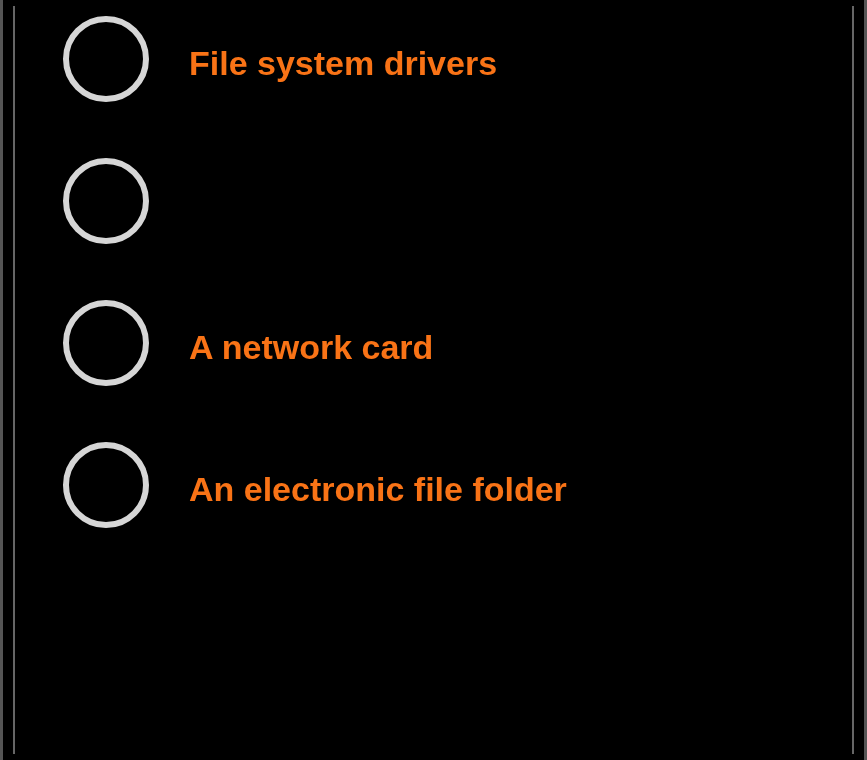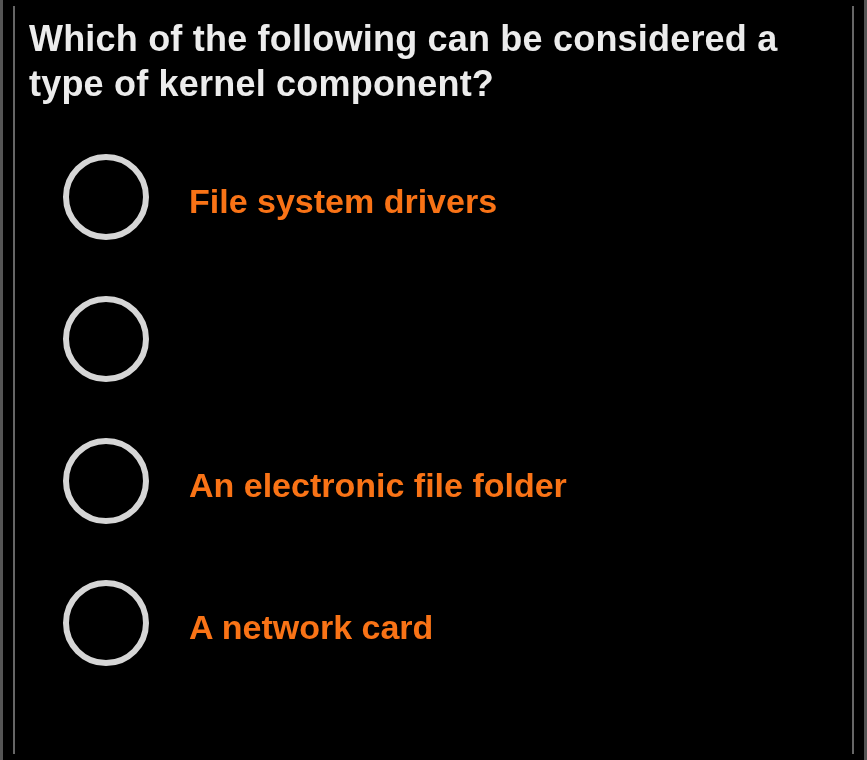--- a/index.html
+++ b/index.html
@@ -64,38 +64,37 @@
       line-height: 1.25;
       max-width: 540px;
       margin-top: 8px;
     }
   </style>
 </head>
 <body>
 
 <div class="outer-frame">
   <div class="inner-frame">
-    <div class="question-text">Which of the following can be considered a type of kernel component?</div>
 
     <div class="options">
 
       <div class="option">
         <div class="radio-circle"></div>
         <div class="option-label">File system drivers</div>
       </div>
 
       <div class="option">
         <div class="radio-circle"></div>
       </div>
 
       <div class="option">
         <div class="radio-circle"></div>
-        <div class="option-label">An electronic file folder</div>
+        <div class="option-label">A network card</div>
       </div>
 
       <div class="option">
         <div class="radio-circle"></div>
-        <div class="option-label">A network card</div>
+        <div class="option-label">An electronic file folder</div>
       </div>
 
     </div>
   </div>
 </div>
 
 </body></html>

